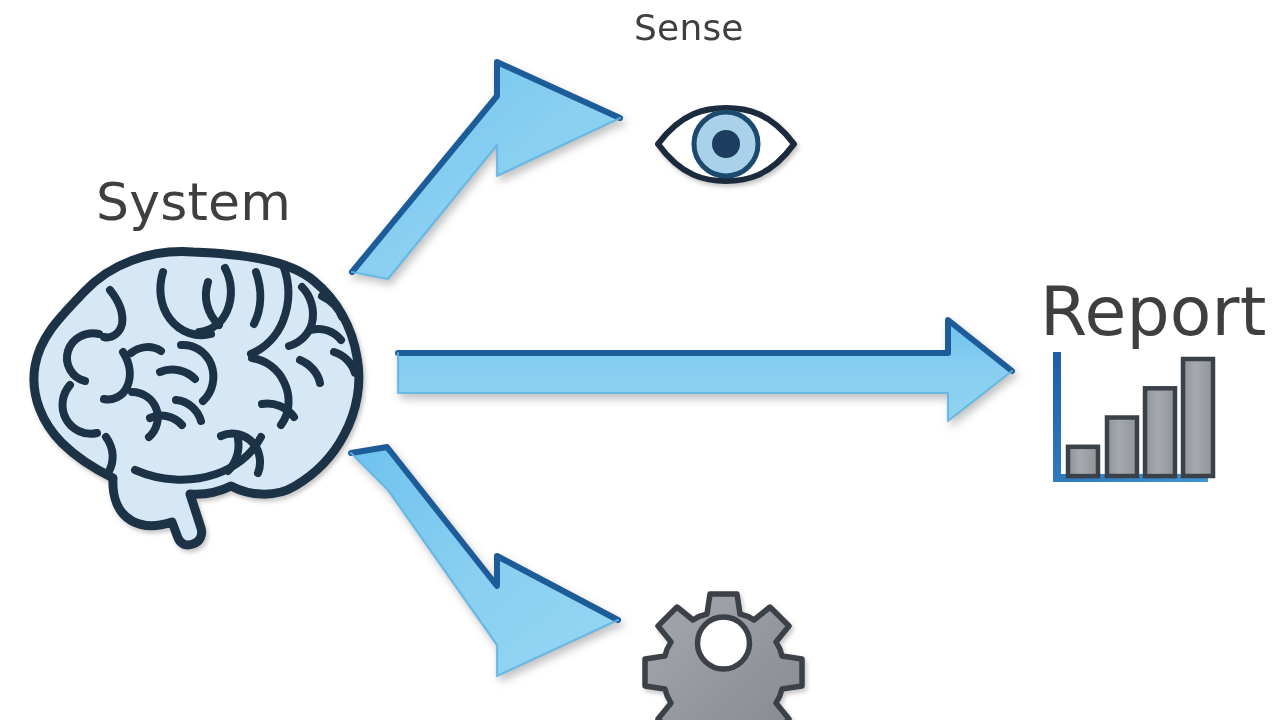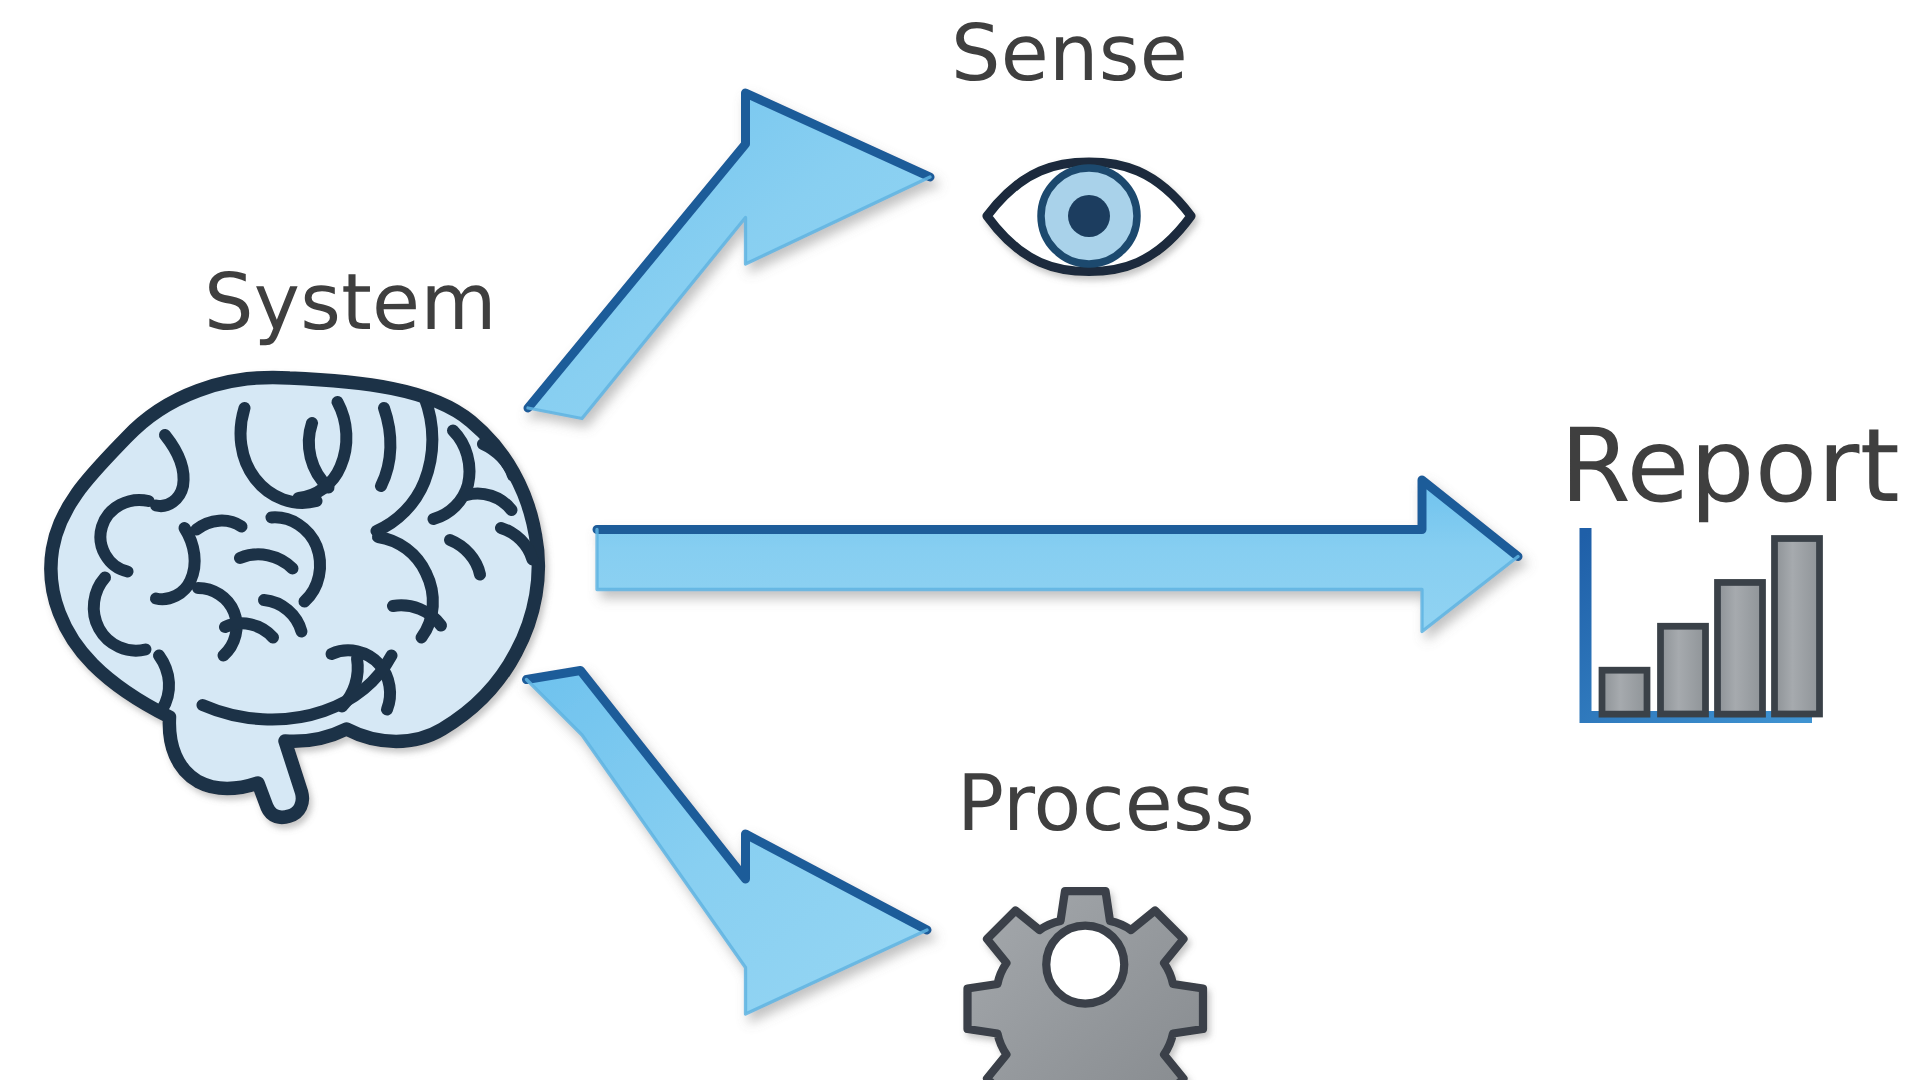--- a/index.html
+++ b/index.html
@@ -28,22 +28,22 @@
   .label {
     position: absolute;
     color: #3f3f3f;
     font-family: "DejaVu Sans", "Liberation Sans", sans-serif;
     font-weight: 400;
     white-space: nowrap;
     letter-spacing: 0.2px;
     line-height: 1;
     -webkit-font-smoothing: antialiased;
   }
-  #label-system  { left: 96px;  top: 176px; font-size: 52px; margin-left: 40px; }
-  #label-sense   { left: 634px; top: 10px;  font-size: 52px; }
+  #label-system  { left: 96px;  top: 176px; font-size: 52px; }
+  #label-sense   { left: 634px; top: 10px;  font-size: 36px; }
   #label-report  { left: 1040px;top: 278px; font-size: 68px; }
   #label-process { left: 638px; top: 510px; font-size: 52px; }
 </style>
 </head>
 <body>
 
 <div id="stage">
 
   <svg width="1280" height="720" viewBox="0 0 1280 720">
     <defs>
@@ -202,15 +202,14 @@
       <circle cx="723.5" cy="643" r="26" fill="#ffffff" stroke="#3a4148" stroke-width="5.5"></circle>
     </g>
   </svg>
 
   <div class="label" id="label-system">System</div>
 
   <div class="label" id="label-sense">Sense</div>
 
   <div class="label" id="label-report">Report</div>
 
-  <div class="label" id="label-process">Process</div>
 
 </div>
 
 </body></html>

